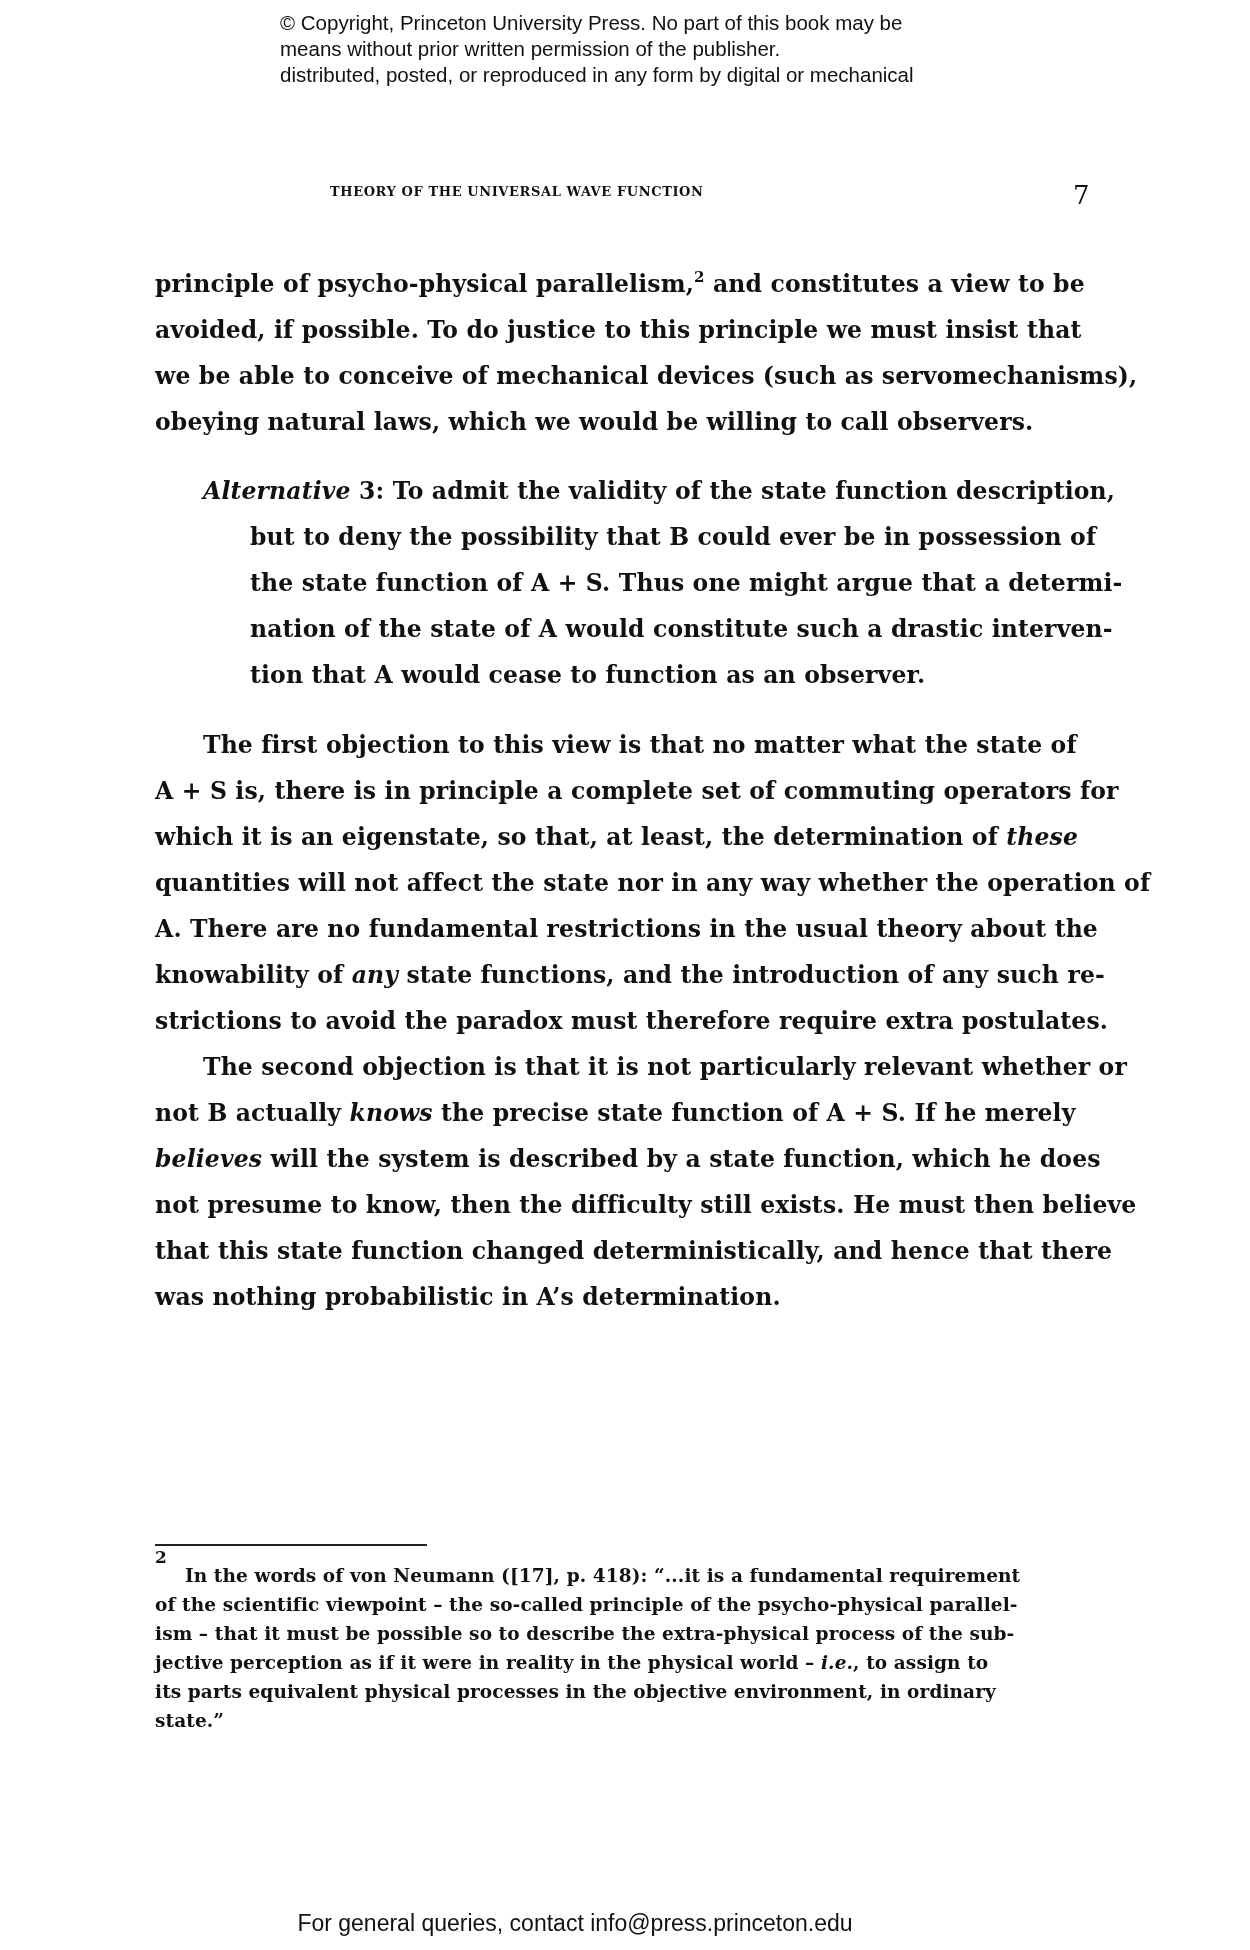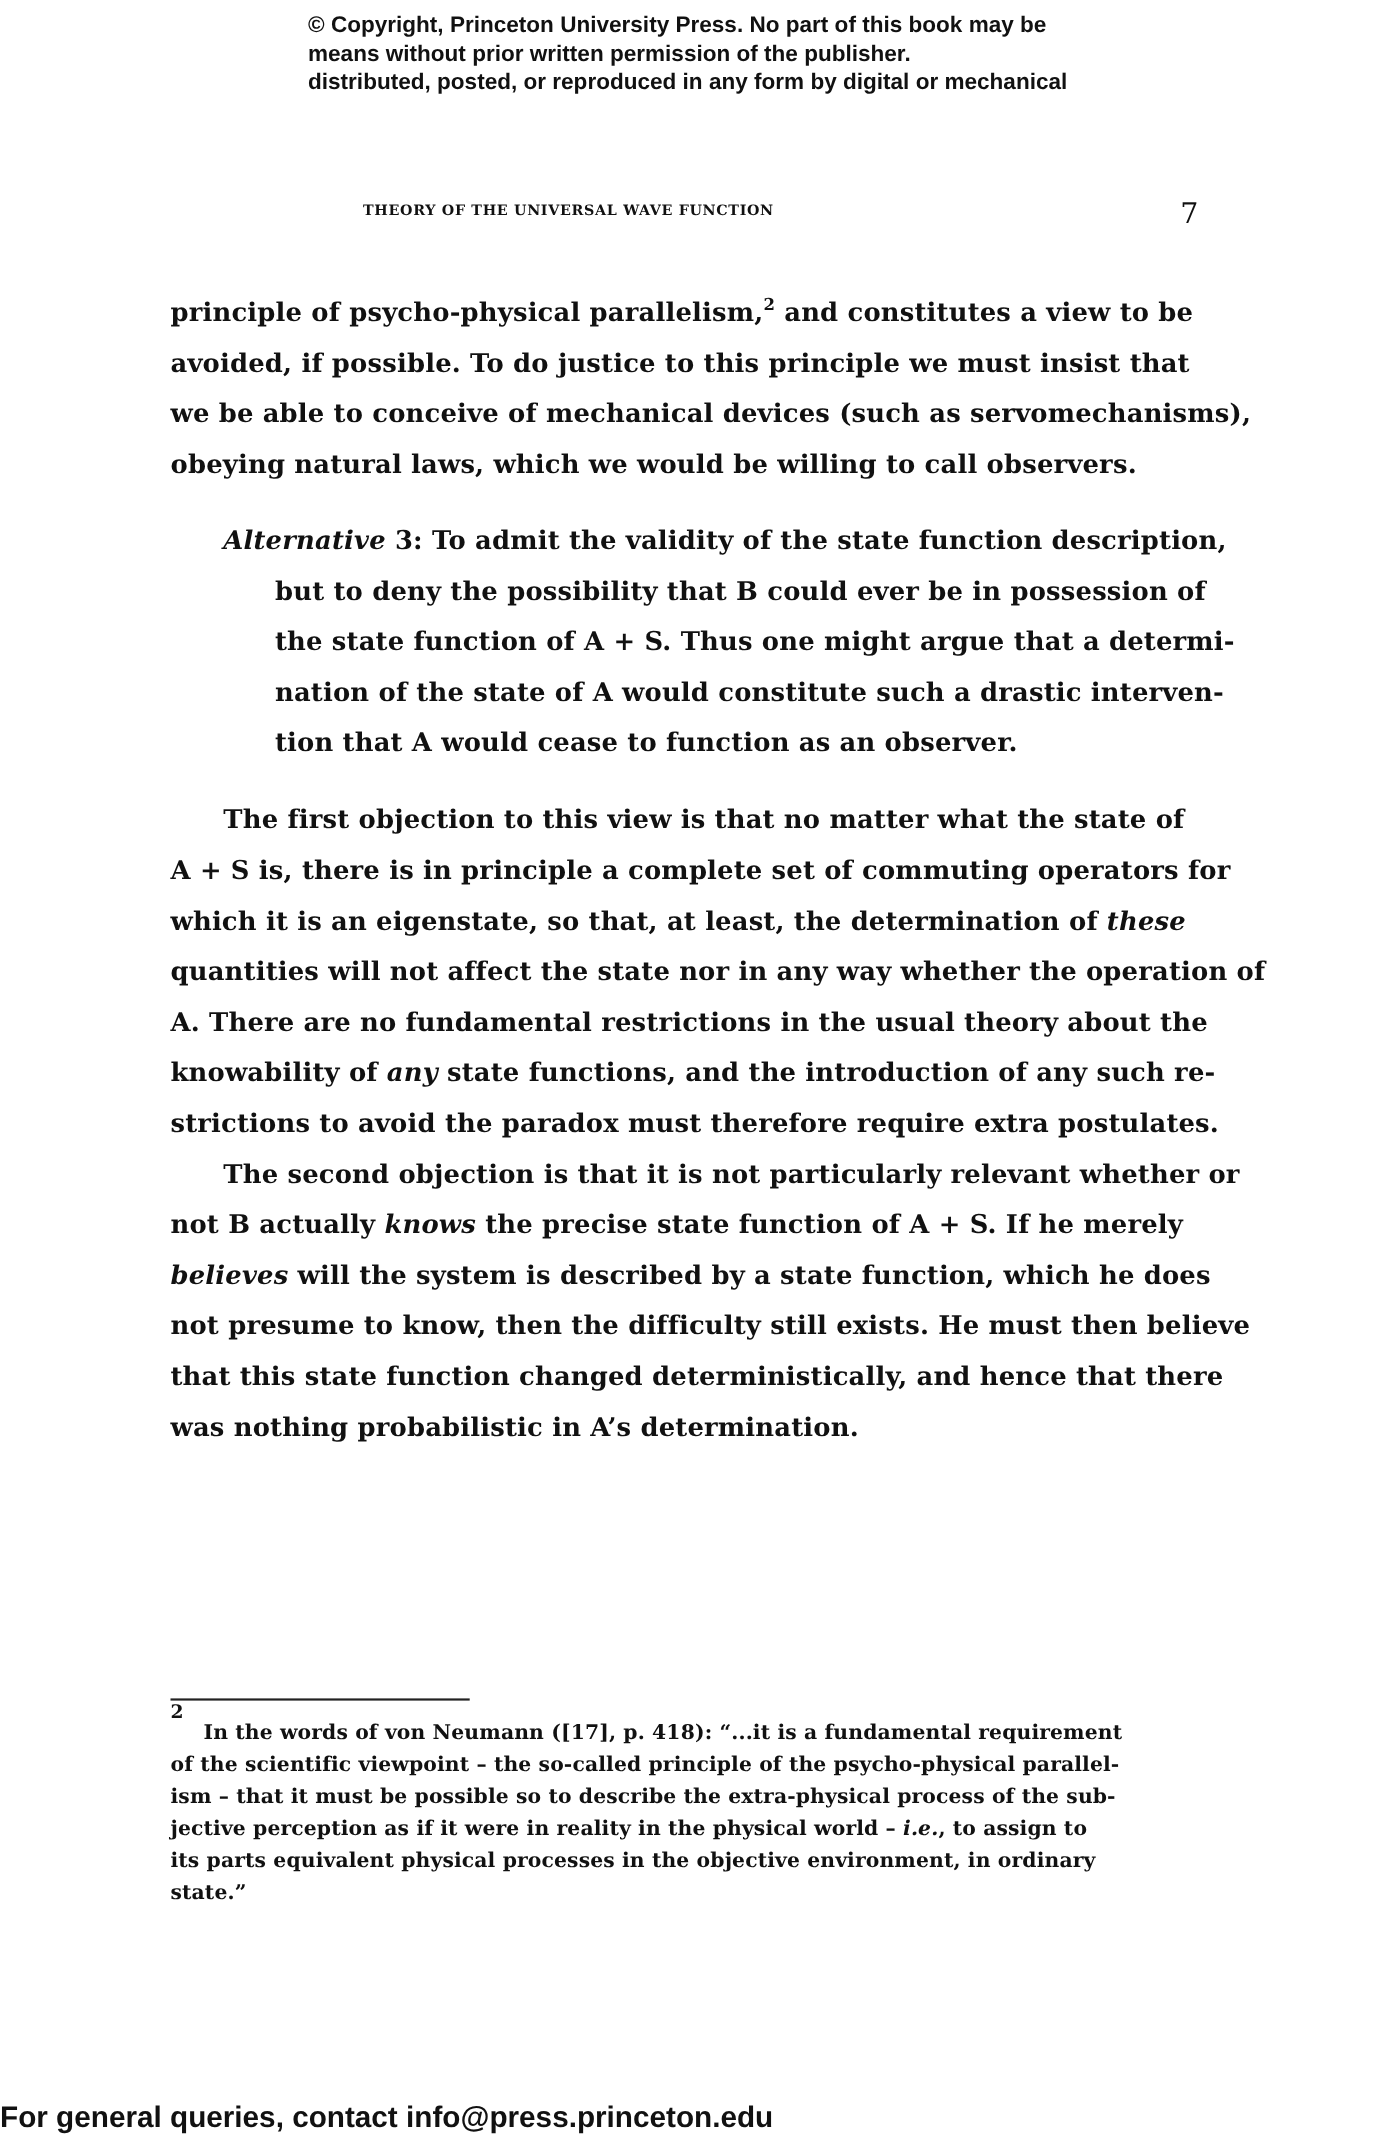--- a/index.html
+++ b/index.html
@@ -1,33 +1,33 @@
 <!DOCTYPE html>
 <html><head>
 <meta charset="utf-8">
 <style>
   html, body { margin: 0; padding: 0; background: #ffffff; }
   body { width: 1250px; height: 1950px; position: relative; overflow: hidden; color: #111; }
   .abs { position: absolute; }
-  .sans { font-family: "Liberation Sans", sans-serif; font-weight: bold; }
+  .sans { font-family: "Liberation Sans", sans-serif; }
   .serif { font-family: "DejaVu Serif", serif; }
   .copyright { left: 280px; top: 10px; width: 760px; font-size: 20.5px; line-height: 26px; color: #111; }
   .copyright div { white-space: nowrap; }
   .running-head { left: 330px; top: 184px; font-size: 13px; letter-spacing: 0.6px; font-weight: bold; white-space: nowrap; }
   .page-num { left: 1073px; top: 180px; font-size: 26px; white-space: nowrap; }
   .line { position: absolute; left: 155px; font-size: 23.5px; white-space: nowrap; font-weight: bold; letter-spacing: 0.15px; }
   .line.ind1 { left: 203px; }
   .line.ind2 { left: 250px; }
   .line.para { left: 203px; }
   em { font-style: italic; }
   sup { font-size: 15px; vertical-align: 10px; line-height: 0; }
   .fn-rule { left: 155px; top: 1544px; width: 272px; height: 2px; background: #222; }
   .fn-line { position: absolute; left: 155px; font-size: 18.5px; font-weight: bold; white-space: nowrap; letter-spacing: 0.1px; }
   .fn-marker { position: absolute; left: 155px; top: 1547px; font-size: 17px; font-weight: bold; }
-  .queries { left: 0; width: 1150px; top: 1910px; font-size: 27px; }
+  .queries { left: 0; width: 1150px; top: 1910px; text-align: center; font-size: 23px; }
 </style>
 </head>
 <body>
 
 <div class="abs copyright sans">
   <div>© Copyright, Princeton University Press. No part of this book may be</div>
   <div>means without prior written permission of the publisher.</div>
   <div>distributed, posted, or reproduced in any form by digital or mechanical</div>
 </div>
 

